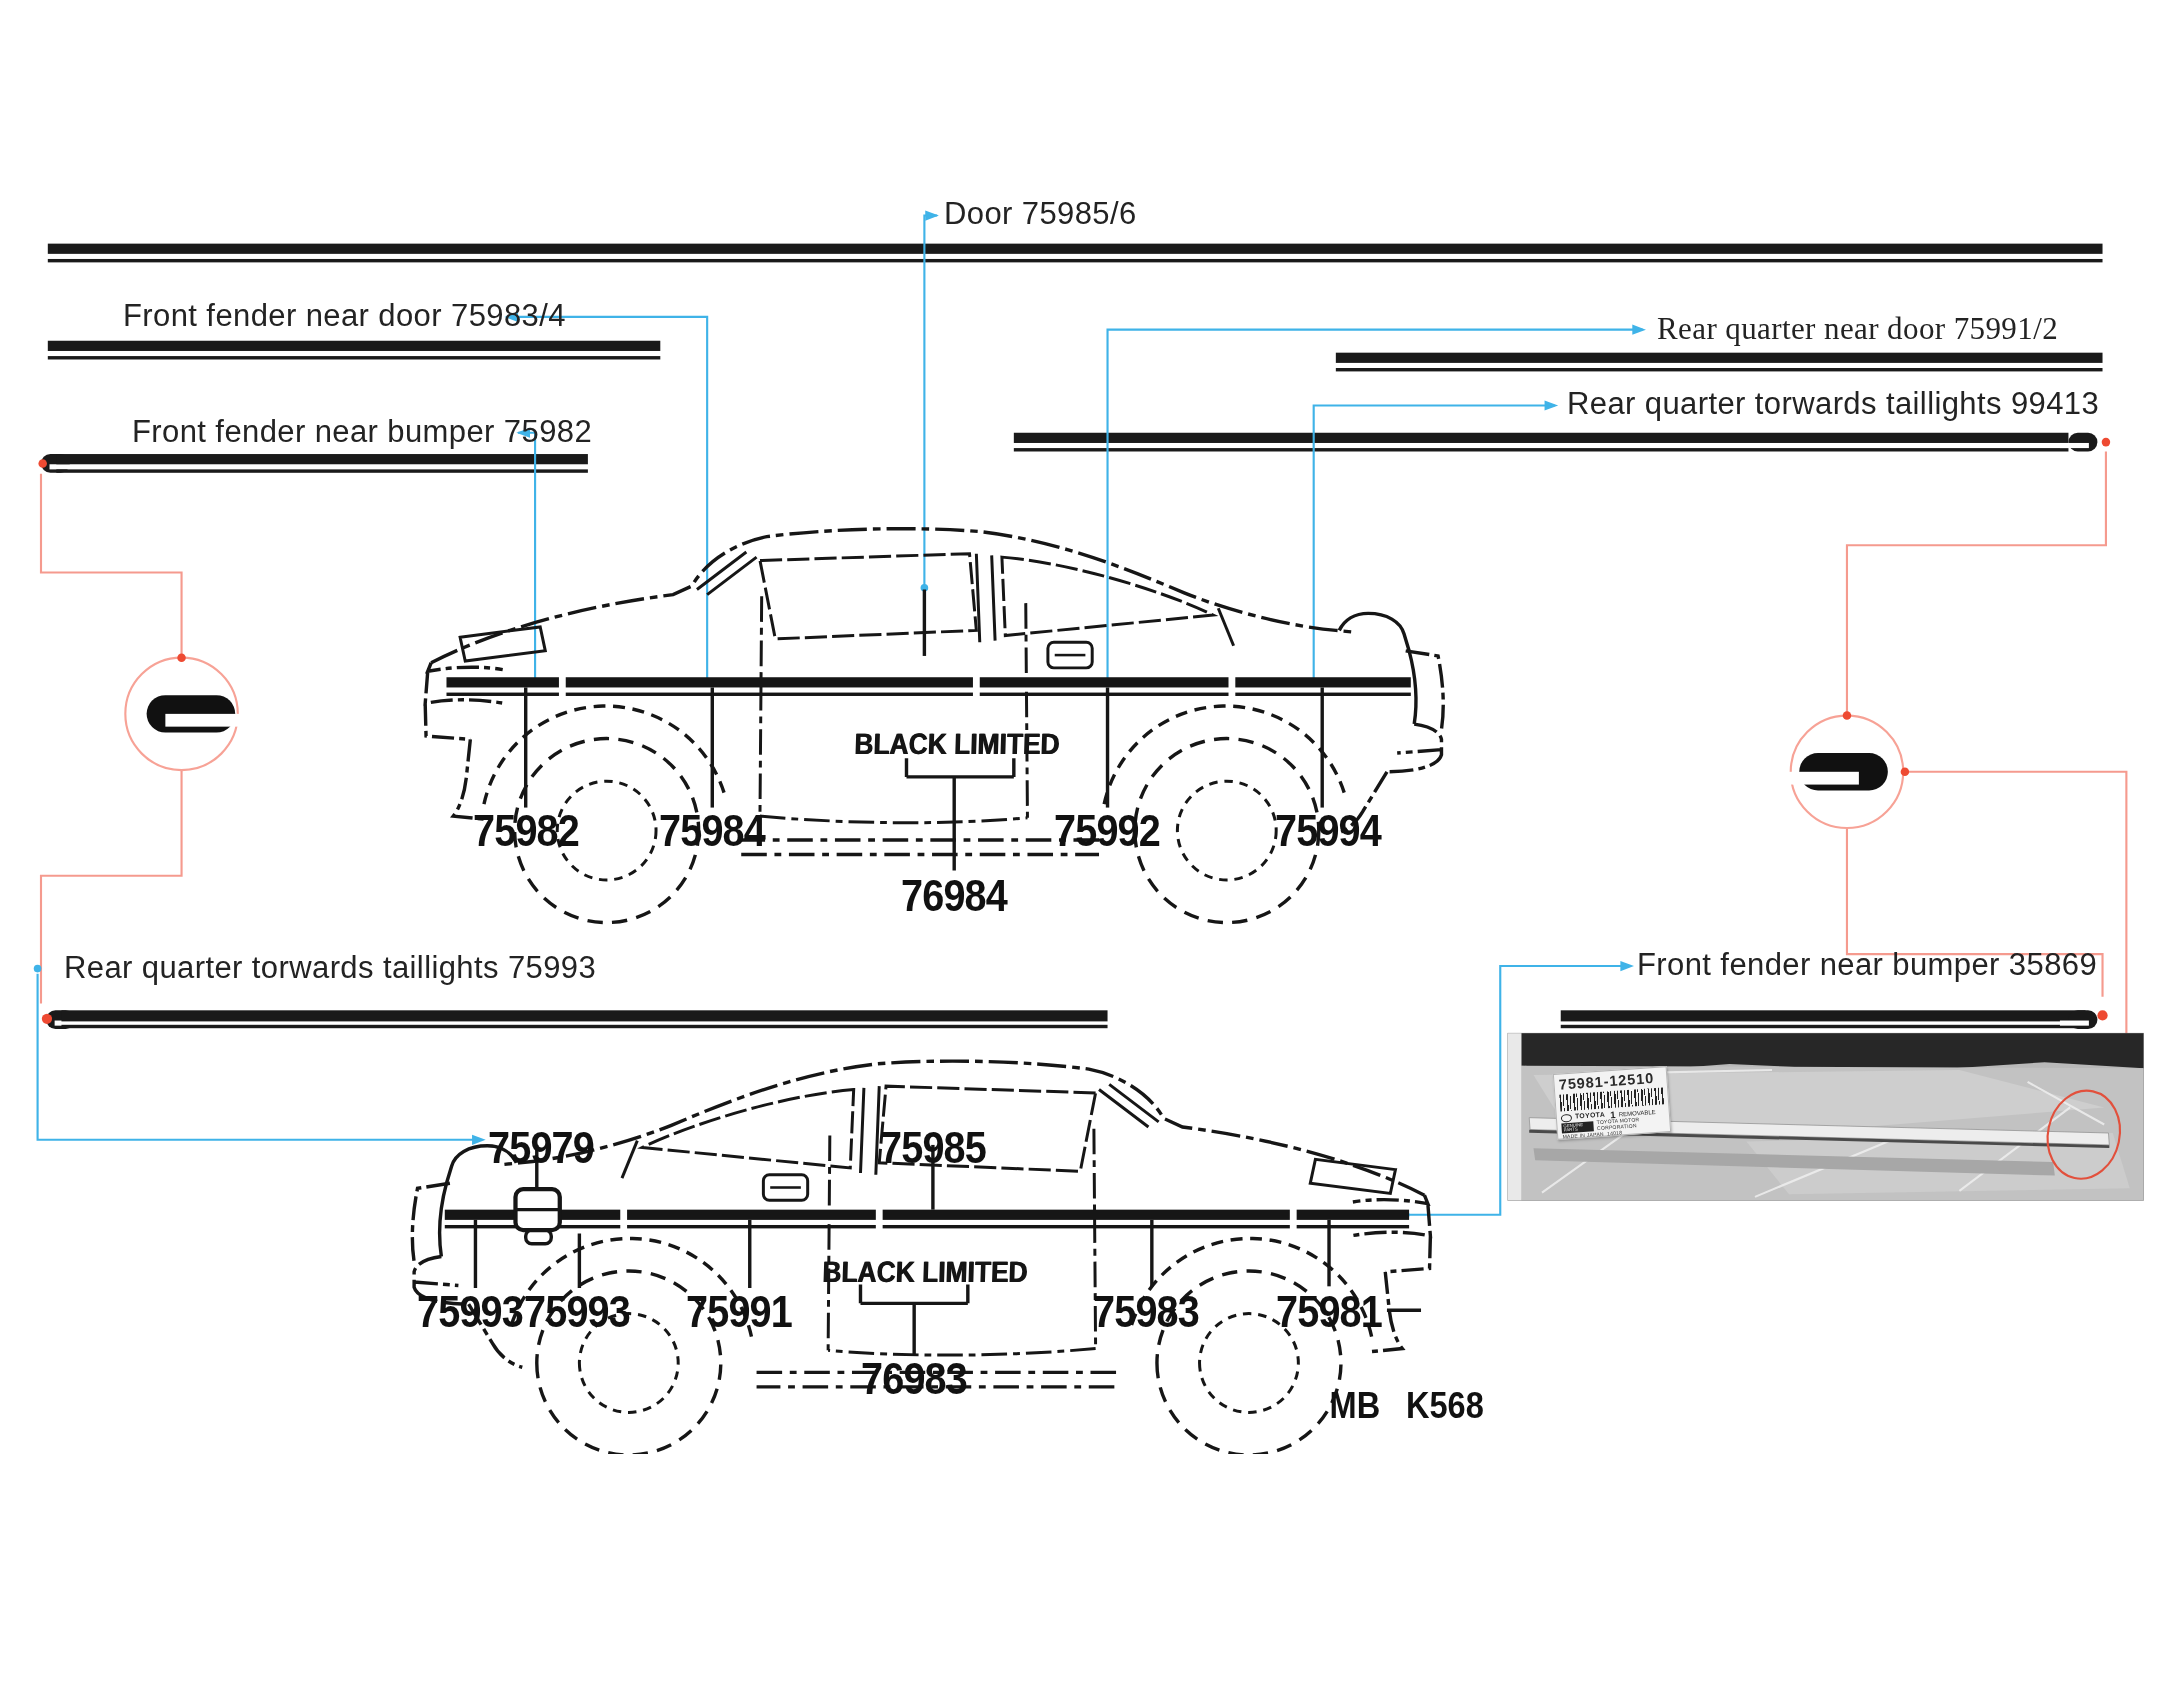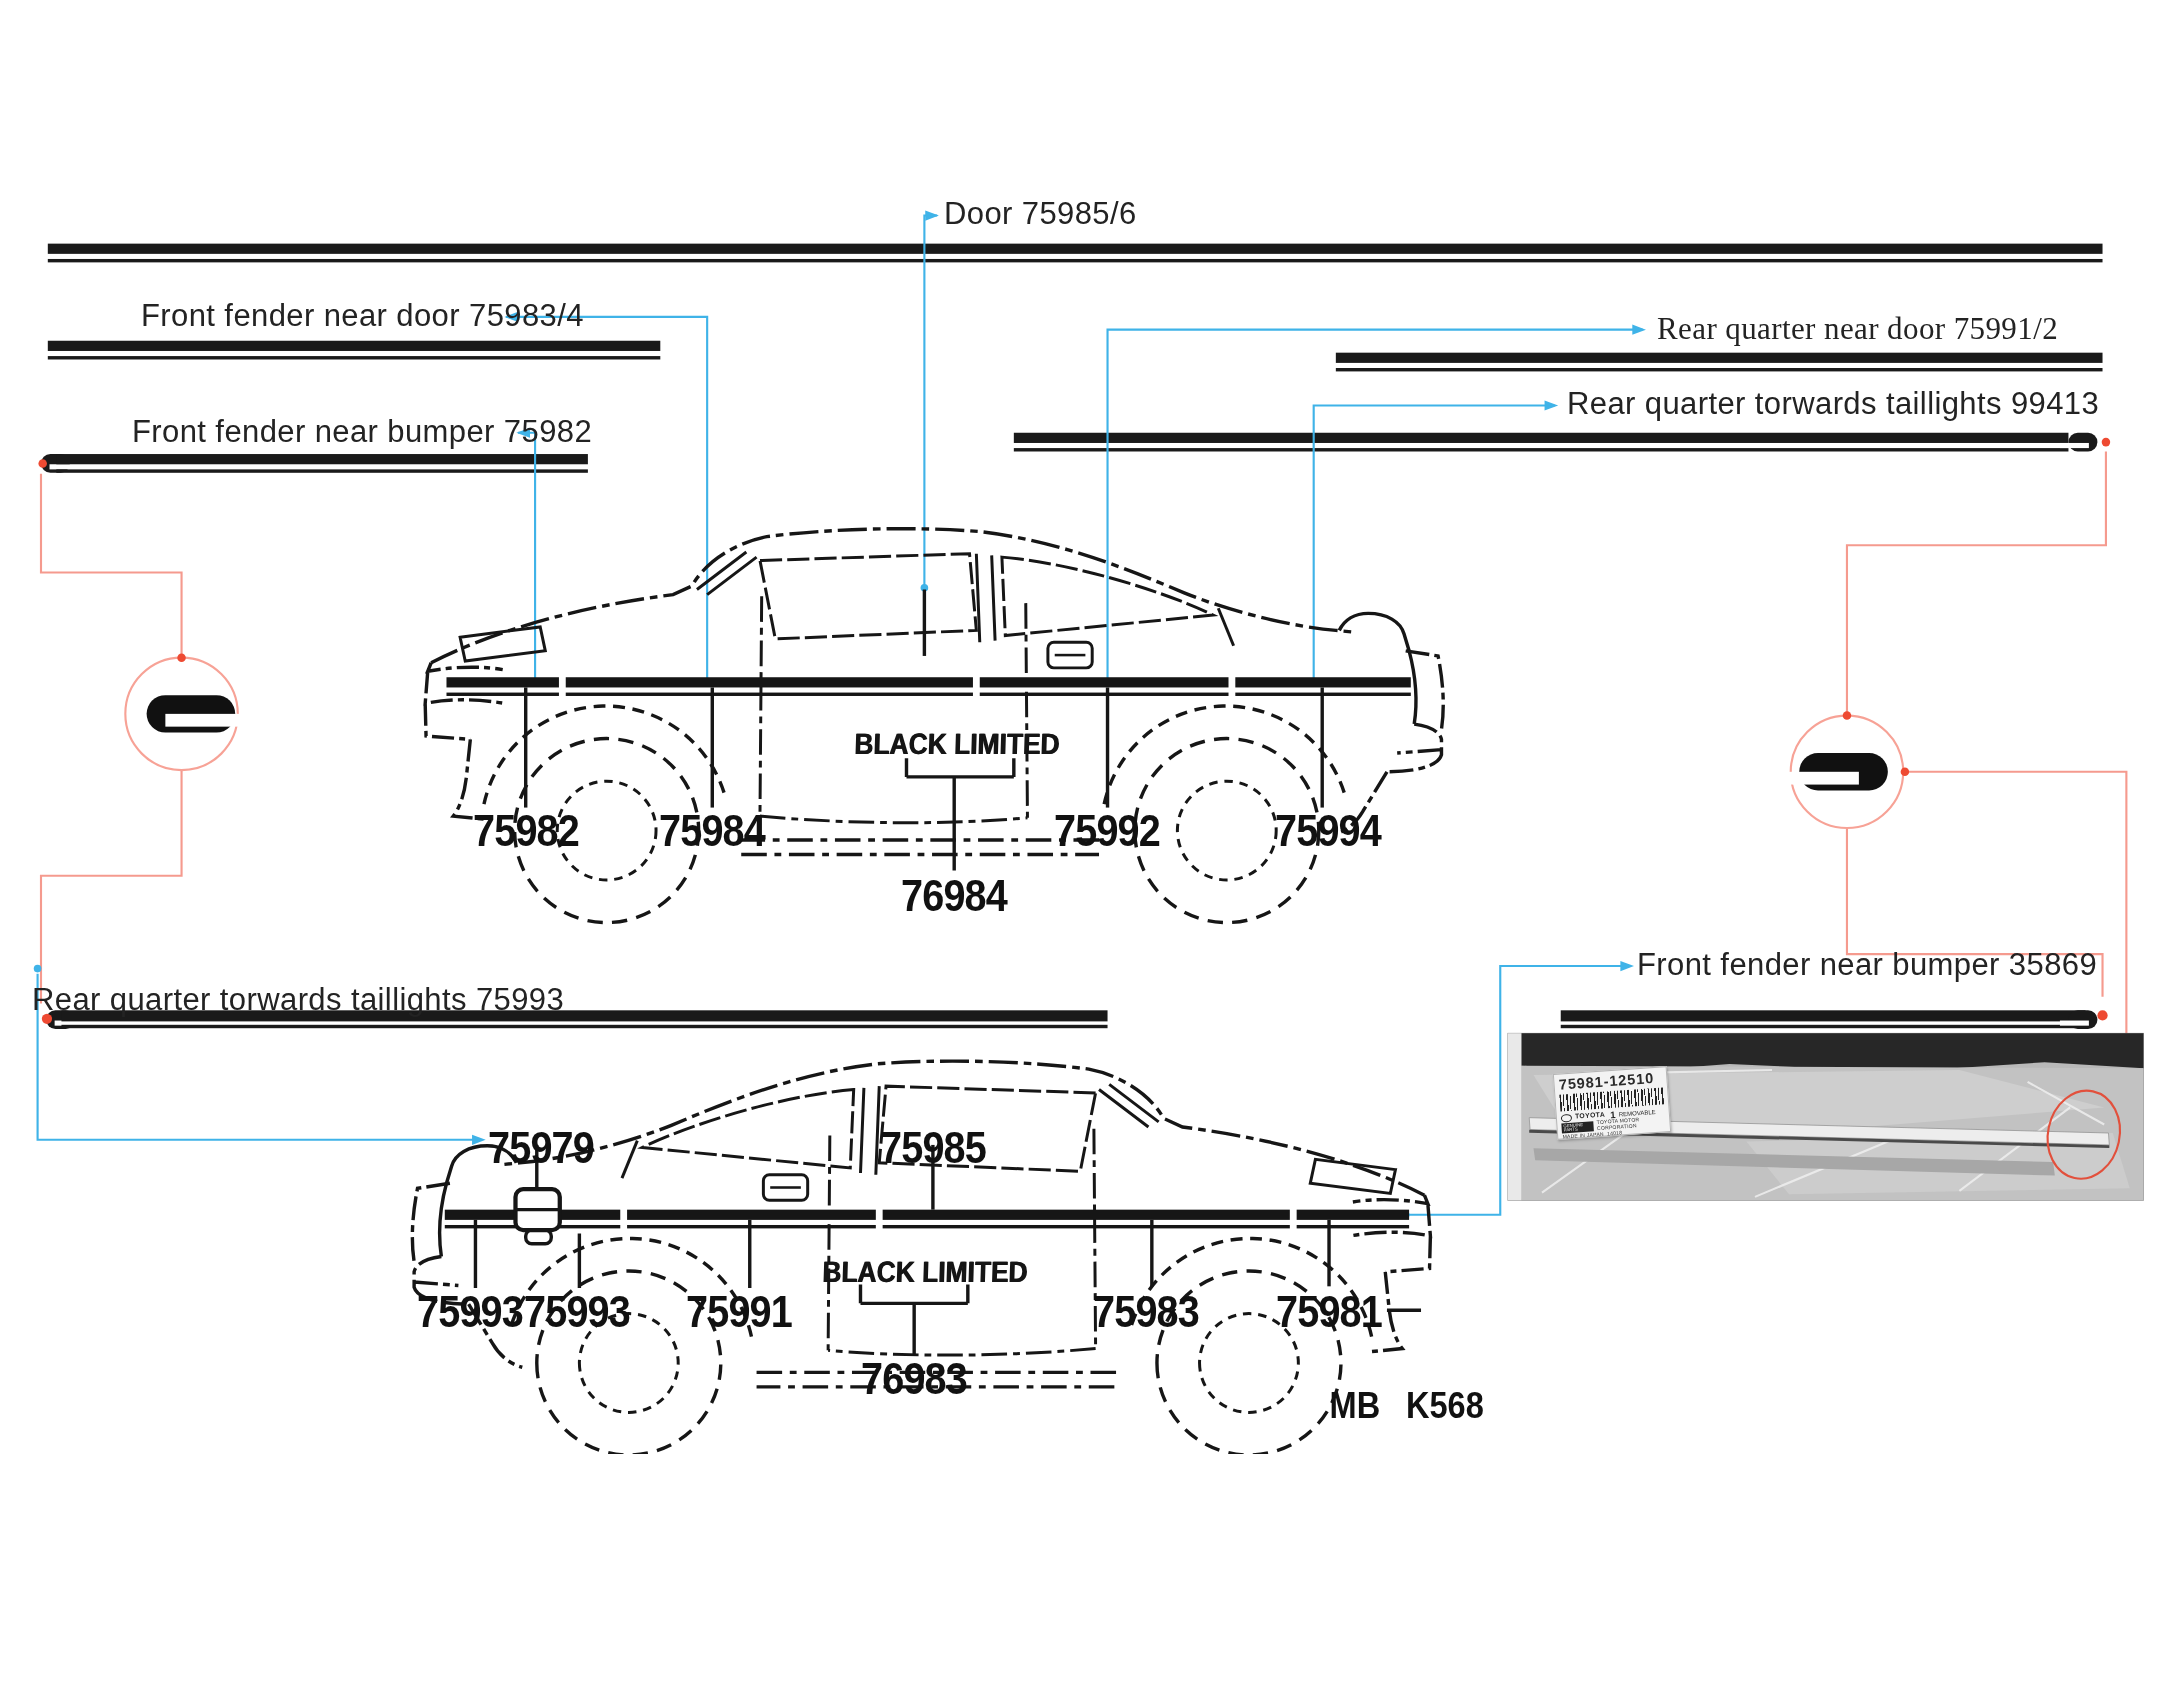--- a/index.html
+++ b/index.html
@@ -215,25 +215,25 @@
     <polygon points="2050,1340 2480,1330 2500,1395 2100,1402" fill="#cccccc"></polygon>
     <path d="M1810,1400 L1950,1300 M2060,1405 L2240,1330 M2300,1398 L2430,1300 M1900,1260 L2080,1256 M2380,1270 L2470,1320" stroke="#eeeeee" stroke-width="2.5" fill="none" opacity="0.85"></path>
     <polygon points="1795,1312 2475,1330 2476,1344 1796,1326" fill="#ededed" stroke="#999" stroke-width="1"></polygon>
     <path d="M1795,1328 L2476,1346" stroke="#4a4a4a" stroke-width="3.5" fill="none"></path>
     <polygon points="1800,1348 2410,1364 2412,1380 1802,1362" fill="#a7a7a7"></polygon>
     <ellipse cx="2446" cy="1332" rx="42" ry="52" transform="rotate(12 2446 1332)" fill="none" stroke="#e2503c" stroke-width="2.5"></ellipse>
   </g>
 </svg>
 
   <div class="txt callout" style="left:944px;top:198px;">Door  75985/6</div>
-  <div class="txt callout" style="left:141px;top:300px;">Front fender near door 75983/4</div>
+  <div class="txt callout" style="left:123px;top:300px;">Front fender near door 75983/4</div>
   <div class="txt callout" style="left:132px;top:416px;">Front fender near bumper 75982</div>
   <div class="txt callout" style="left:1657px;top:313px;font-family:Liberation Serif, serif;">Rear quarter near door 75991/2</div>
   <div class="txt callout" style="left:1567px;top:388px;">Rear quarter torwards taillights 99413</div>
-  <div class="txt callout" style="left:32px;top:952px;margin-top:32px;">Rear quarter torwards taillights 75993</div>
+  <div class="txt callout" style="left:64px;top:952px;">Rear quarter torwards taillights 75993</div>
   <div class="txt callout" style="left:1637px;top:949px;">Front fender near bumper 35869</div>
 
   <div class="txt num" style="left:526px;top:809px;">75982</div>
   <div class="txt num" style="left:712px;top:809px;">75984</div>
   <div class="txt num" style="left:1107px;top:809px;">75992</div>
   <div class="txt num" style="left:1328px;top:809px;">75994</div>
   <div class="txt num" style="left:954px;top:874px;">76984</div>
   <div class="txt decal" style="left:854px;top:731px;">BLACK LIMITED</div>
 
   <div class="txt num" style="left:541px;top:1126px;">75979</div>

